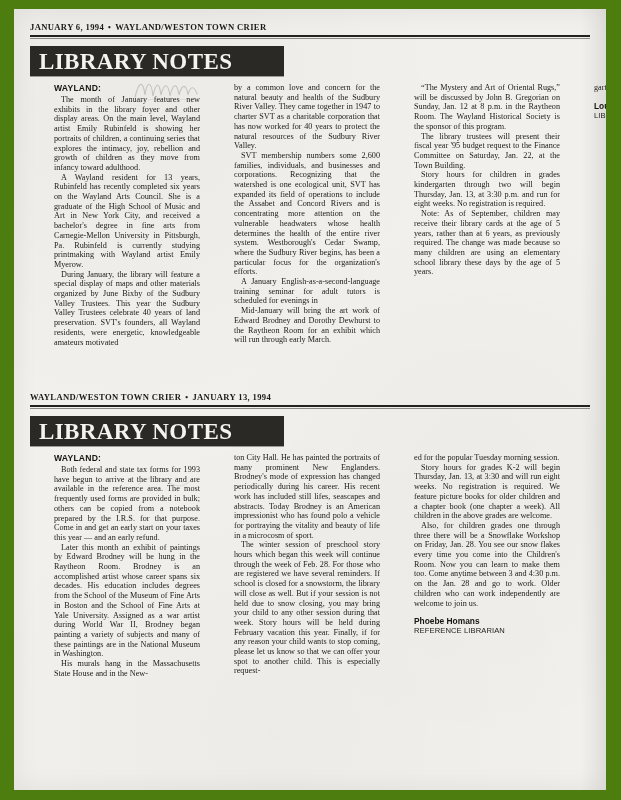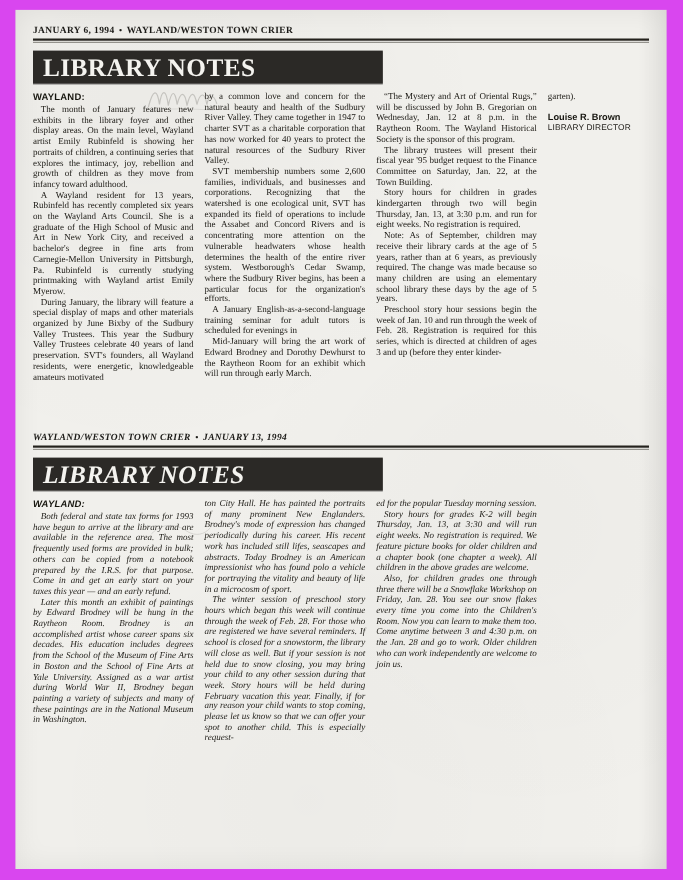--- a/index.html
+++ b/index.html
@@ -11,21 +11,21 @@
     width: 621px;
     height: 800px;
     overflow: hidden;
     font-family: "Liberation Serif", serif;
   }
 
   
   .scan-frame {
     position: absolute;
     inset: 0;
-    background: #d946ef;
+    background: #4d7c0f;
   }
 
   
   .page {
     position: absolute;
     left: 14px;
     top: 9px;
     width: 592px;
     height: 781px;
     background: #f1f0ec;
@@ -36,21 +36,21 @@
     box-shadow: inset 0 0 26px rgba(0,0,0,0.07);
     overflow: hidden;
   }
 
   .article {
     position: absolute;
     left: 0;
     right: 0;
   }
   .article-top { top: 13px; }
-  .article-bottom { top: 383px; font-style: italic; }
+  .article-bottom { top: 383px; }
 
   
   .runhead {
     font-family: "Liberation Serif", serif;
     font-size: 8.6px;
     font-weight: bold;
     letter-spacing: 0.35px;
     color: #1b1a17;
     padding: 0 16px;
     white-space: nowrap;
@@ -73,21 +73,21 @@
   
   .banner-wrap {
     margin: 7px 16px 0 16px;
     position: relative;
   }
   .banner {
     background: #2b2926;
     height: 30px;
     display: flex;
     align-items: center;
-    width: 318px;
+    width: 254px;
     box-shadow: 0 1px 0 rgba(0,0,0,0.35);
   }
   .banner-title {
     color: #f4f3ef;
     font-family: "Liberation Serif", serif;
     font-weight: bold;
     font-size: 23px;
     letter-spacing: 0.4px;
     padding-left: 9px;
     line-height: 1;
@@ -96,20 +96,21 @@
   
   .cols {
     display: flex;
     margin: 7px 16px 0 16px;
     gap: 10px;
     align-items: flex-start;
   }
   .col {
     width: 146px;
     flex: 0 0 146px;
+    margin-left: 24px;
   }
 
   .dept {
     font-family: "Liberation Sans", sans-serif;
     font-size: 8.6px;
     font-weight: bold;
     color: #17160f;
     margin: 0 0 2px 0;
     letter-spacing: 0.2px;
   }
@@ -201,25 +202,24 @@
         </div>
 
         <div class="col">
           <p class="body noindent">by a common love and concern for the natural beauty and health of the Sudbury River Valley. They came together in 1947 to charter SVT as a charitable corporation that has now worked for 40 years to protect the natural resources of the Sudbury River Valley.</p>
           <p class="body">SVT membership numbers some 2,600 families, individuals, and businesses and corporations. Recognizing that the watershed is one ecological unit, SVT has expanded its field of operations to include the Assabet and Concord Rivers and is concentrating more attention on the vulnerable headwaters whose health determines the health of the entire river system. Westborough's Cedar Swamp, where the Sudbury River begins, has been a particular focus for the organization's efforts.</p>
           <p class="body">A January English-as-a-second-language training seminar for adult tutors is scheduled for evenings in</p>
           <p class="body">Mid-January will bring the art work of Edward Brodney and Dorothy Dewhurst to the Raytheon Room for an exhibit which will run through early March.</p>
         </div>
 
         <div class="col">
-          <p class="body">“The Mystery and Art of Oriental Rugs,” will be discussed by John B. Gregorian on Wednesday, Jan. 12 at 8 p.m. in the Raytheon Room. The Wayland Historical Society is the sponsor of this program.</p>
+          <p class="body">“The Mystery and Art of Oriental Rugs,” will be discussed by John B. Gregorian on Sunday, Jan. 12 at 8 p.m. in the Raytheon Room. The Wayland Historical Society is the sponsor of this program.</p>
           <p class="body">The library trustees will present their fiscal year '95 budget request to the Finance Committee on Saturday, Jan. 22, at the Town Building.</p>
           <p class="body">Story hours for children in grades kindergarten through two will begin Thursday, Jan. 13, at 3:30 p.m. and run for eight weeks. No registration is required.</p>
           <p class="body">Note: As of September, children may receive their library cards at the age of 5 years, rather than at 6 years, as previously required. The change was made because so many children are using an elementary school library these days by the age of 5 years.</p>
-          <p class="body">Preschool story hour sessions begin the week of Jan. 10 and run through the week of Feb. 28. Registration is required for this series, which is directed at children of ages 3 and up (before they enter kinder-</p>
         </div>
 
         <div class="col">
           <p class="body noindent">garten).</p>
           <div class="byline">
             <div class="byline-name">Louise R. Brown</div>
             <div class="byline-role">LIBRARY DIRECTOR</div>
           </div>
         </div>
 
@@ -239,31 +239,36 @@
           <div class="banner-title">LIBRARY NOTES</div>
         </div>
       </div>
 
       <div class="cols">
 
         <div class="col">
           <div class="dept">WAYLAND:</div>
           <p class="body">Both federal and state tax forms for 1993 have begun to arrive at the library and are available in the reference area. The most frequently used forms are provided in bulk; others can be copied from a notebook prepared by the I.R.S. for that purpose. Come in and get an early start on your taxes this year — and an early refund.</p>
           <p class="body">Later this month an exhibit of paintings by Edward Brodney will be hung in the Raytheon Room. Brodney is an accomplished artist whose career spans six decades. His education includes degrees from the School of the Museum of Fine Arts in Boston and the School of Fine Arts at Yale University. Assigned as a war artist during World War II, Brodney began painting a variety of subjects and many of these paintings are in the National Museum in Washington.</p>
+          <p class="body">His murals hang in the Massachusetts State House and in the New-</p>
         </div>
 
         <div class="col">
           <p class="body noindent">ton City Hall. He has painted the portraits of many prominent New Englanders. Brodney's mode of expression has changed periodically during his career. His recent work has included still lifes, seascapes and abstracts. Today Brodney is an American impressionist who has found polo a vehicle for portraying the vitality and beauty of life in a microcosm of sport.</p>
           <p class="body">The winter session of preschool story hours which began this week will continue through the week of Feb. 28. For those who are registered we have several reminders. If school is closed for a snowstorm, the library will close as well. But if your session is not held due to snow closing, you may bring your child to any other session during that week. Story hours will be held during February vacation this year. Finally, if for any reason your child wants to stop coming, please let us know so that we can offer your spot to another child. This is especially request-</p>
         </div>
 
         <div class="col">
           <p class="body noindent">ed for the popular Tuesday morning session.</p>
           <p class="body">Story hours for grades K-2 will begin Thursday, Jan. 13, at 3:30 and will run eight weeks. No registration is required. We feature picture books for older children and a chapter book (one chapter a week). All children in the above grades are welcome.</p>
           <p class="body">Also, for children grades one through three there will be a Snowflake Workshop on Friday, Jan. 28. You see our snow flakes every time you come into the Children's Room. Now you can learn to make them too. Come anytime between 3 and 4:30 p.m. on the Jan. 28 and go to work. Older children who can work independently are welcome to join us.</p>
+          <div class="byline">
+            <div class="byline-name">Phoebe Homans</div>
+            <div class="byline-role">REFERENCE LIBRARIAN</div>
+          </div>
         </div>
 
       </div>
     </div>
 
     <svg class="smudge" viewBox="0 0 74 34">
       <path d="M3 26 C7 10, 11 9, 13 24 C15 10, 19 9, 21 25 C24 11, 27 10, 29 24 C32 12, 36 11, 38 25 C41 12, 45 11, 47 24 C50 13, 54 12, 56 24 C58 15, 62 14, 65 23" fill="none" stroke="#2a2720" stroke-width="1.1" stroke-linecap="round"></path>
       <path d="M8 30 C20 27, 40 28, 62 29" fill="none" stroke="#2a2720" stroke-width="0.7" opacity="0.6"></path>
     </svg>
     <svg class="smudge2" viewBox="0 0 60 22">

